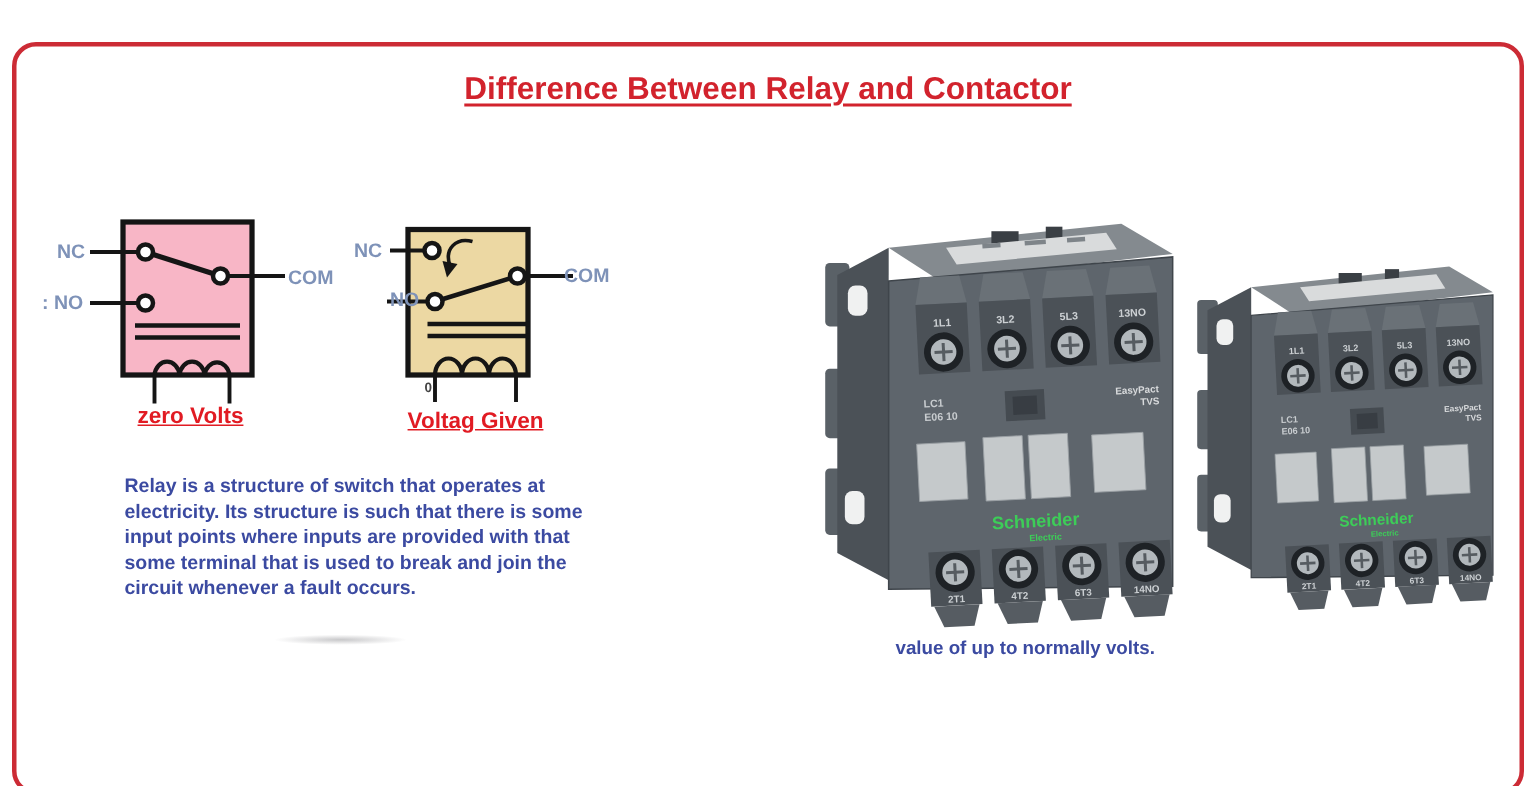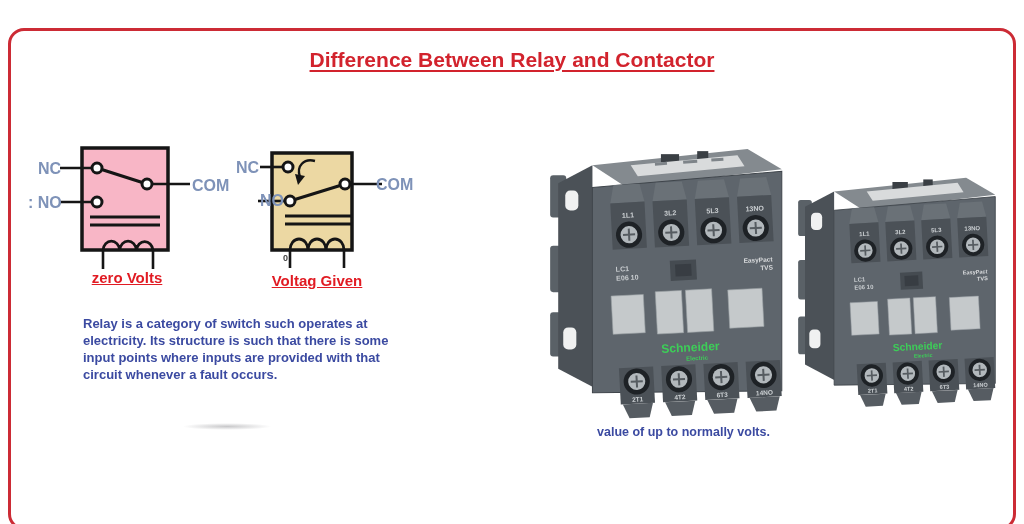--- a/index.html
+++ b/index.html
@@ -10,21 +10,21 @@
   .frame{
     position:absolute;left:8px;top:8px;right:8px;bottom:10px;
     border:3px solid #cc2b35;border-radius:16px;pointer-events:none;
   }
   .title{
     position:absolute;left:0;top:28px;width:100%;text-align:center;
     font-size:21px;font-weight:bold;color:#d2232d;
     text-decoration:underline;text-decoration-thickness:2px;text-underline-offset:3px;
   }
   .pin-label{
-    position:absolute;font-size:16px;font-weight:bold;color:#7e92b8;white-space:nowrap;
+    position:absolute;font-size:13px;font-weight:bold;color:#7e92b8;white-space:nowrap;
   }
   .caption{
     position:absolute;font-size:15px;font-weight:bold;color:#e11b23;text-align:center;white-space:nowrap;text-decoration:underline;
   }
   .para{position:absolute;font-weight:bold;color:#3b4aa1;}
   .para div{white-space:nowrap;}
   .para-left{left:83px;top:295px;font-size:13px;line-height:17px;}
   .para-right{left:597px;top:403px;font-size:12.5px;line-height:19px;}
   .zero-mark{position:absolute;font-size:9px;font-weight:bold;color:#444;}
   .smudge{
@@ -81,23 +81,24 @@
     <line x1="58" y1="105" x2="58" y2="123" stroke-width="2.6"></line>
     <line x1="112" y1="105" x2="112" y2="123" stroke-width="2.6"></line>
   </svg>
   <div class="pin-label" style="left:236px;top:139px;">NC</div>
   <div class="pin-label" style="left:236px;top:172px;padding-left:24px;">NO</div>
   <div class="pin-label" style="left:376px;top:156px;">COM</div>
   <div class="zero-mark" style="left:283px;top:233px;">0</div>
   <div class="caption" style="left:247px;top:252px;width:140px;">Voltag Given</div>
 
   <div class="para para-left">
-    <div>Relay is a category of switch such operates at</div>
+    <div>Relay is a structure of switch that operates at</div>
     <div>electricity. Its structure is such that there is some</div>
     <div>input points where inputs are provided with that</div>
+    <div>some terminal that is used to break and join the</div>
     <div>circuit whenever a fault occurs.</div>
   </div>
 
   <div class="smudge"></div>
 
   <svg style="left:550px;top:113px;" width="242" height="282" viewBox="0 0 240 280">
 
     <rect x="0" y="42" width="16" height="42" rx="3" fill="#5a6167"></rect>
     <rect x="0" y="112" width="14" height="46" rx="3" fill="#5a6167"></rect>
     <rect x="0" y="178" width="15" height="44" rx="3" fill="#5a6167"></rect>

